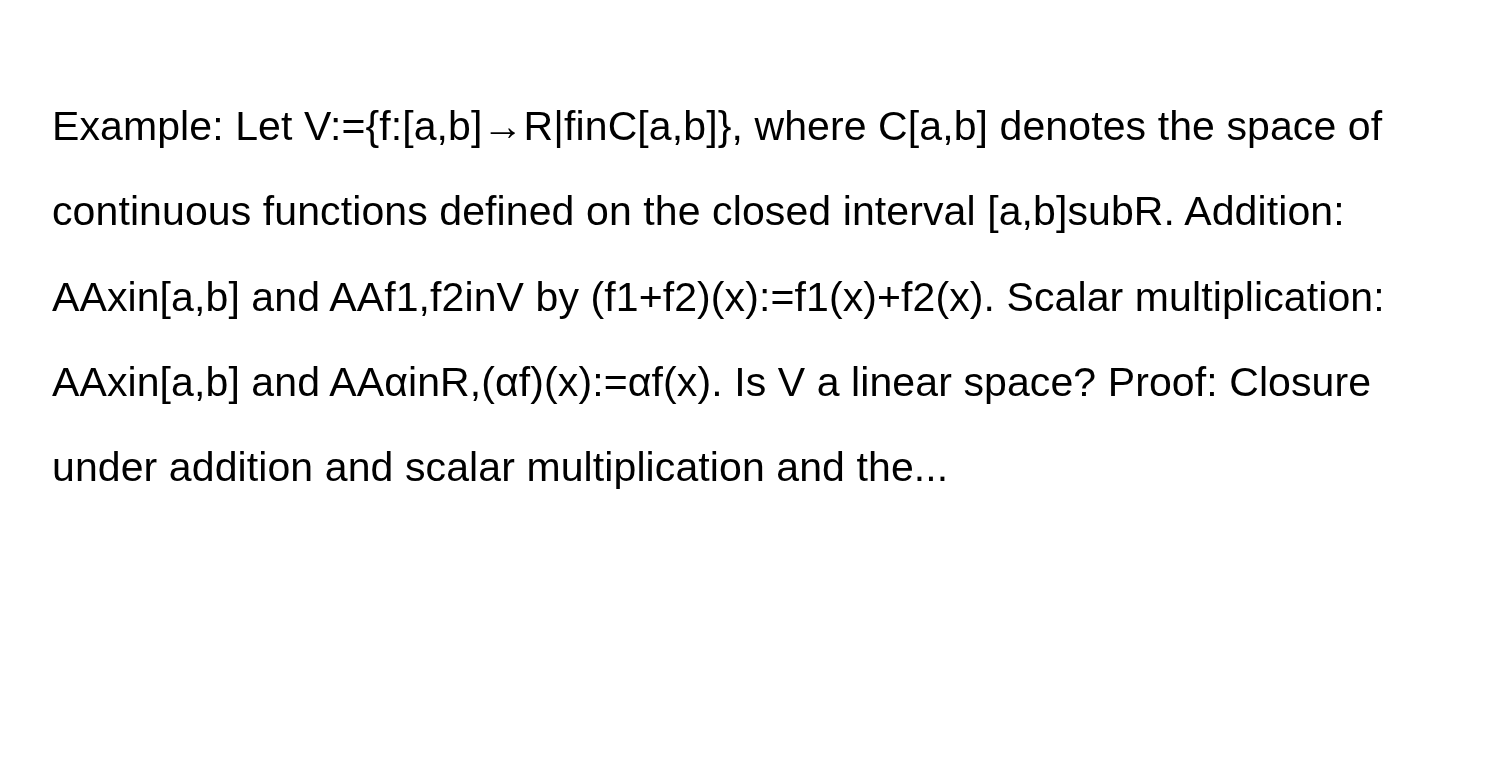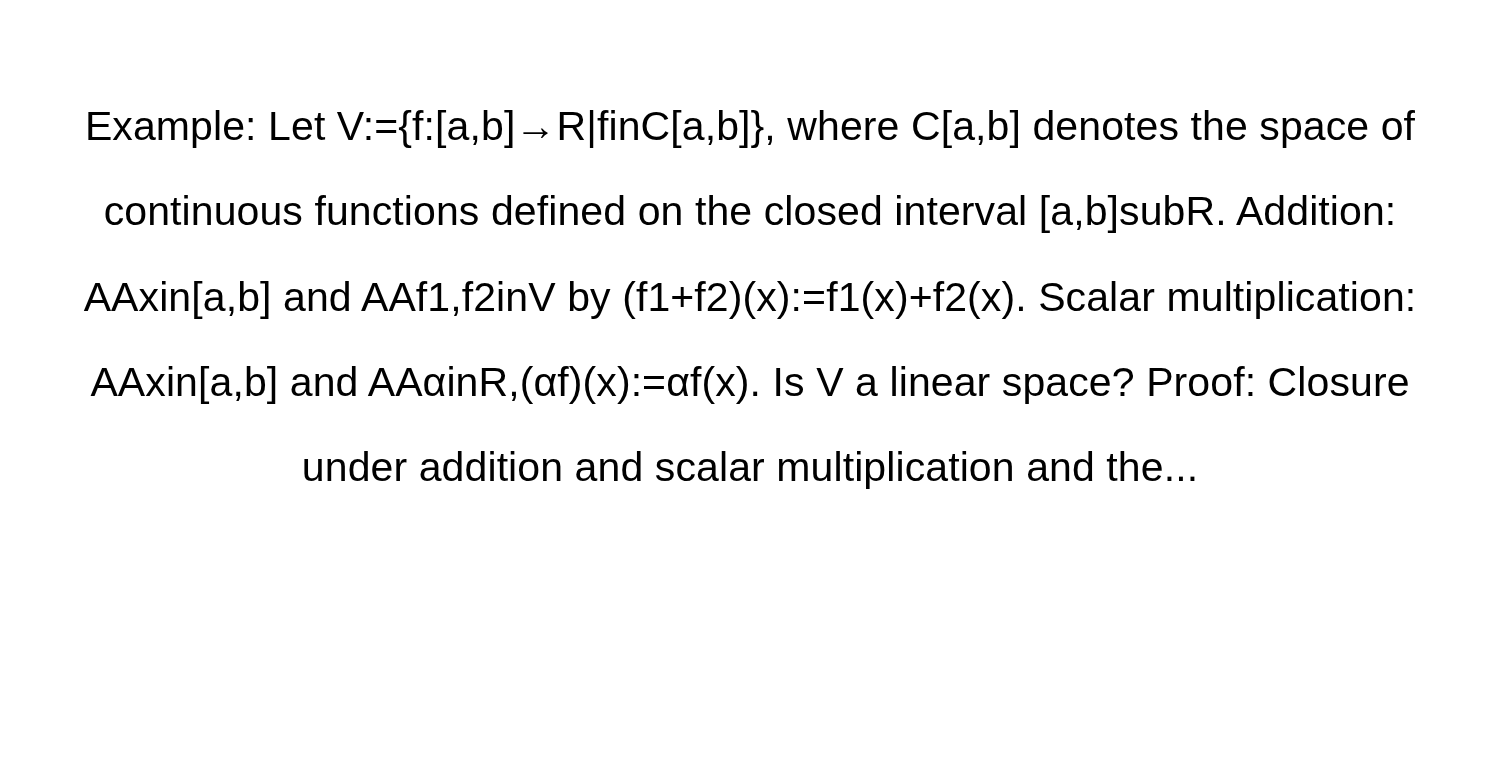--- a/index.html
+++ b/index.html
@@ -12,19 +12,18 @@
       background: #ffffff;
       width: 1500px;
       height: 776px;
       padding: 84px 52px 52px 52px;
     }
     .content {
       font-size: 41px;
       line-height: 2.08;
       color: #000000;
       letter-spacing: 0.1px;
-      text-align: center;
     }
   </style>
 </head>
 <body>
 
 <div class="content">Example: Let V:={f:[a,b]→R|finC[a,b]}, where C[a,b] denotes the space of continuous functions defined on the closed interval [a,b]subR. Addition: AAxin[a,b] and AAf1,f2inV by (f1+f2)(x):=f1(x)+f2(x). Scalar multiplication: AAxin[a,b] and AAαinR,(αf)(x):=αf(x). Is V a linear space? Proof: Closure under addition and scalar multiplication and the...</div>
 
 </body></html>

